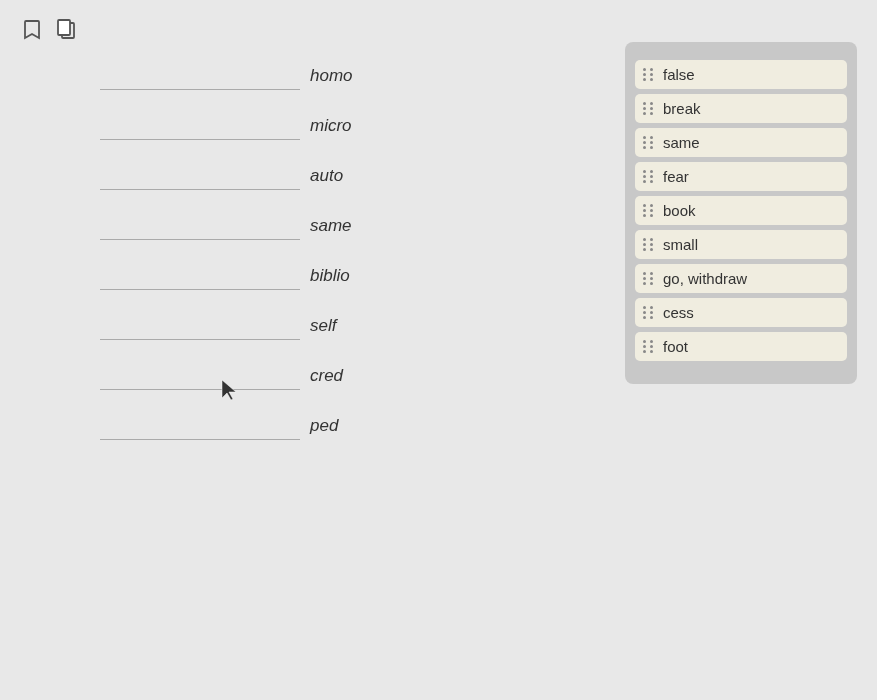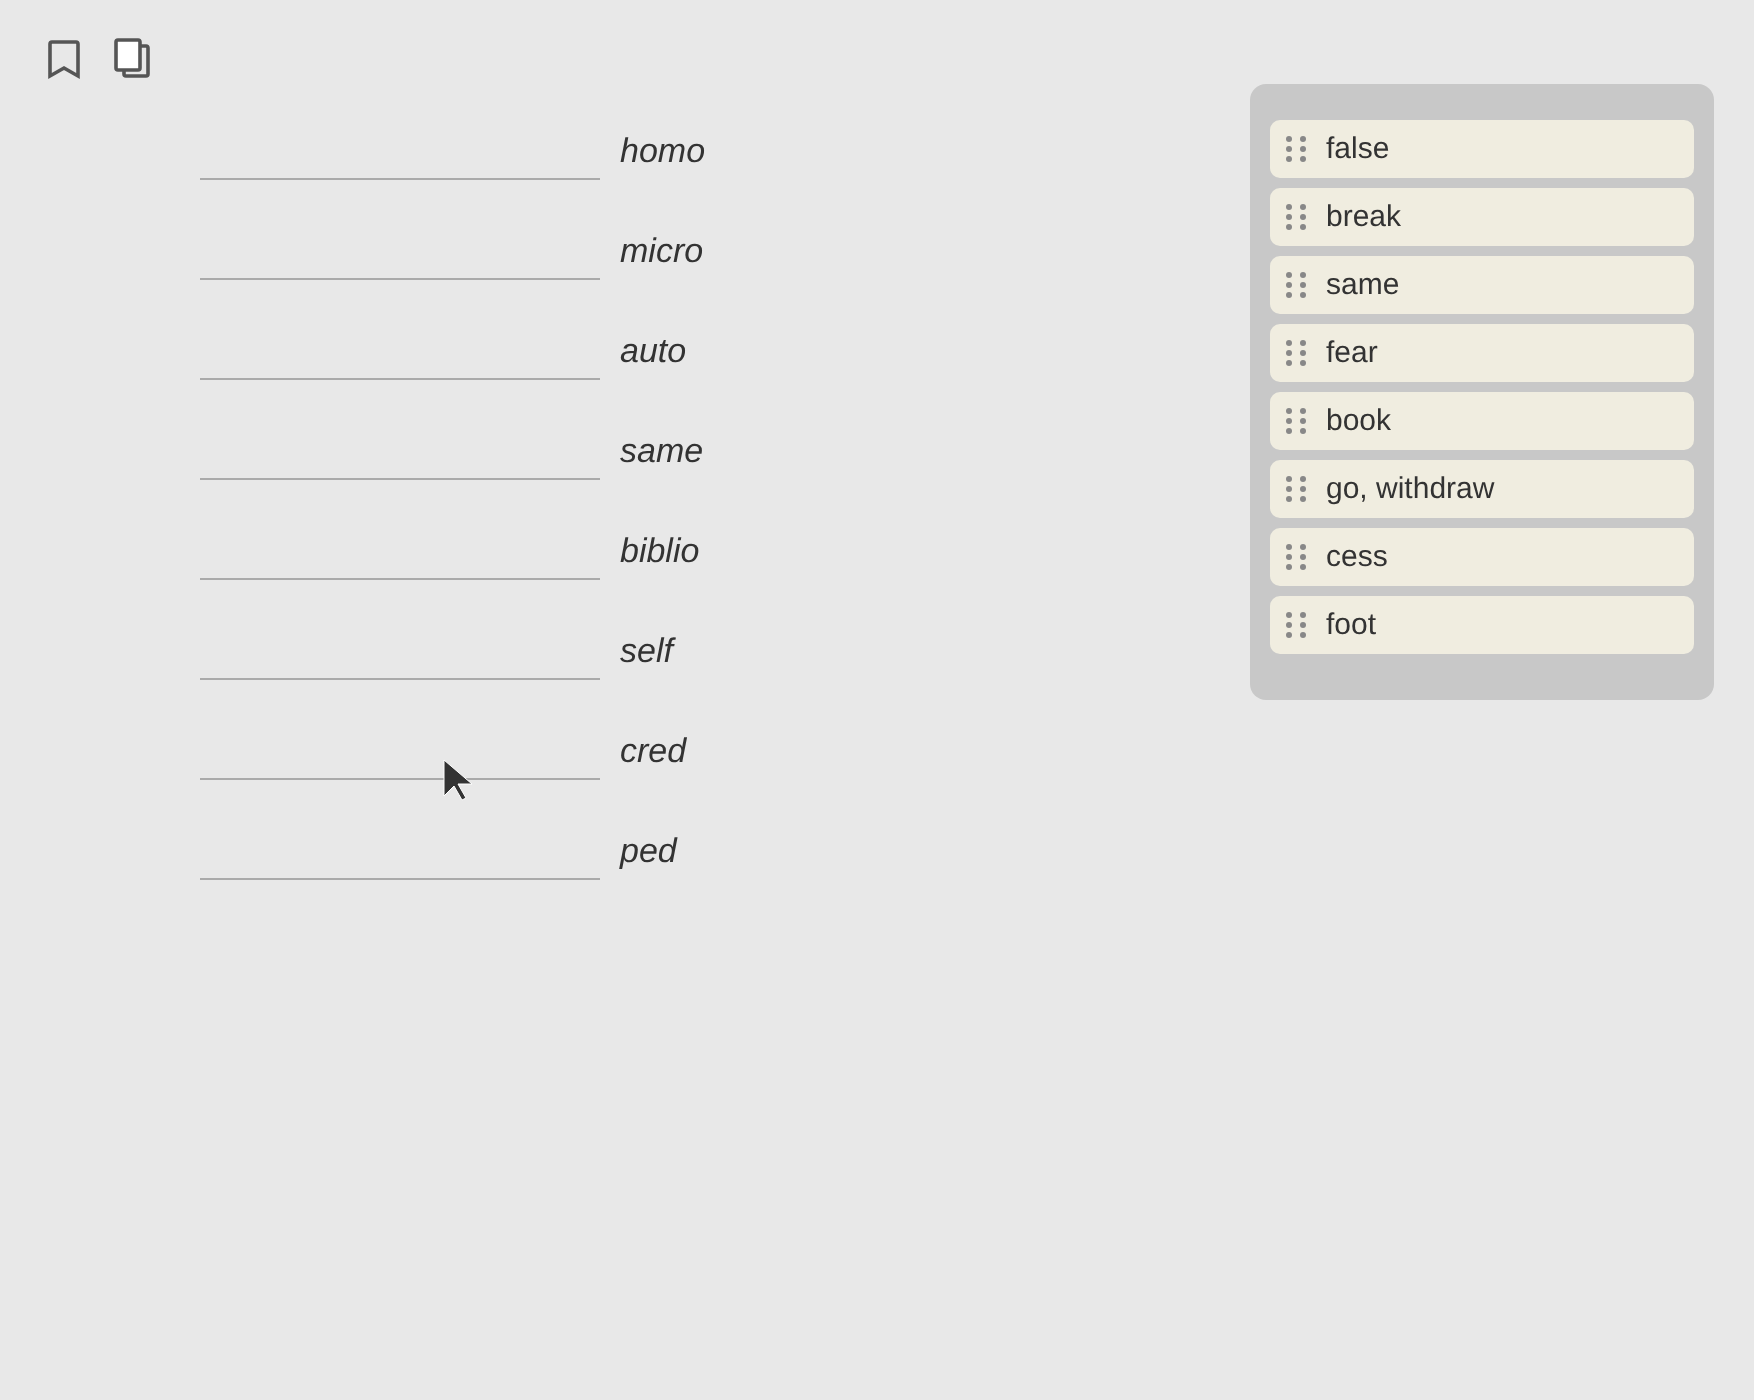--- a/index.html
+++ b/index.html
@@ -246,20 +246,31 @@
       </div>
       <div class="choice-item" draggable="true">
         <span class="drag-handle">
           <span class="drag-dot"></span>
           <span class="drag-dot"></span>
           <span class="drag-dot"></span>
           <span class="drag-dot"></span>
           <span class="drag-dot"></span>
           <span class="drag-dot"></span>
         </span>
+        <span>small</span>
+      </div>
+      <div class="choice-item" draggable="true">
+        <span class="drag-handle">
+          <span class="drag-dot"></span>
+          <span class="drag-dot"></span>
+          <span class="drag-dot"></span>
+          <span class="drag-dot"></span>
+          <span class="drag-dot"></span>
+          <span class="drag-dot"></span>
+        </span>
         <span>go, withdraw</span>
       </div>
       <div class="choice-item" draggable="true">
         <span class="drag-handle">
           <span class="drag-dot"></span>
           <span class="drag-dot"></span>
           <span class="drag-dot"></span>
           <span class="drag-dot"></span>
           <span class="drag-dot"></span>
           <span class="drag-dot"></span>

